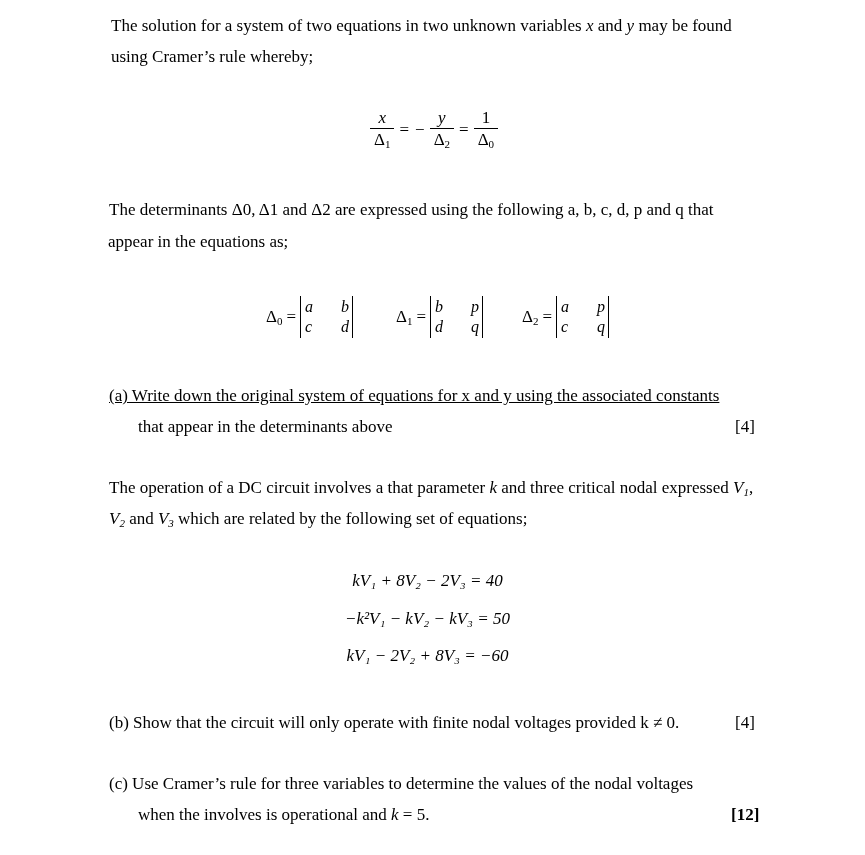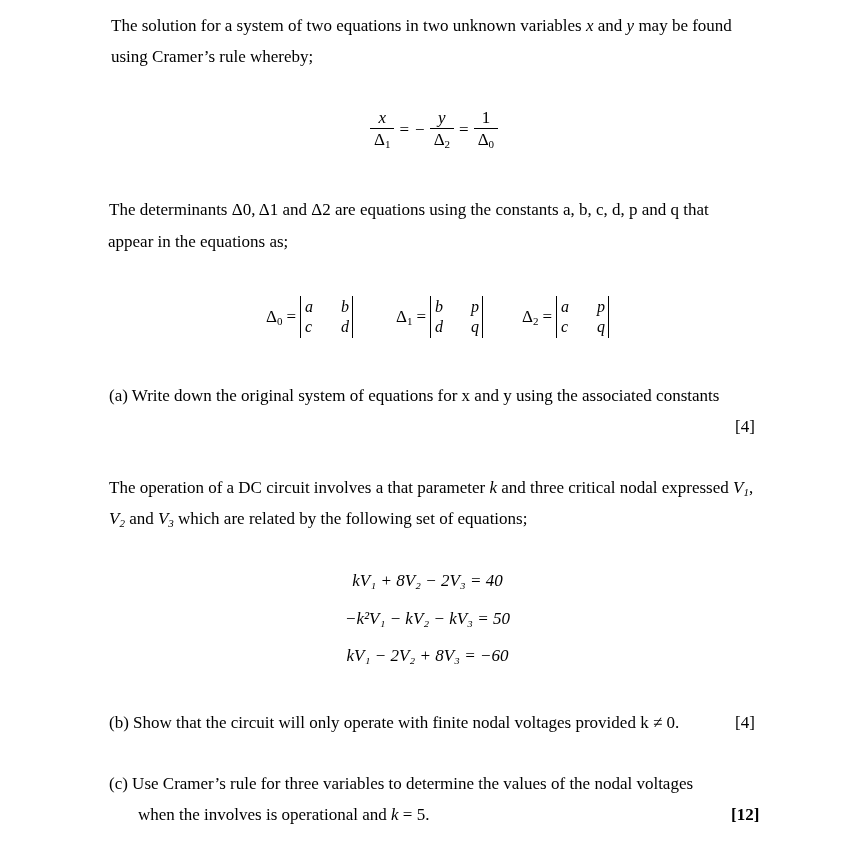--- a/index.html
+++ b/index.html
@@ -52,21 +52,21 @@
       <span class="num i">y</span>
       <span class="den"><span>Δ</span><sub>2</sub></span>
     </span>
     <span class="op">=</span>
     <span class="frac">
       <span class="num">1</span>
       <span class="den"><span>Δ</span><sub>0</sub></span>
     </span>
   </div>
 
-  <div class="line" style="left:109px; top:200px;">The determinants Δ0, Δ1 and Δ2 are equations using the constants a, b, c, d, p and q that</div>
+  <div class="line" style="left:109px; top:200px;">The determinants Δ0, Δ1 and Δ2 are expressed using the following a, b, c, d, p and q that</div>
   <div class="line" style="left:108px; top:232px;">appear in the equations as;</div>
 
   <div class="det-row">
     <div class="det" style="left:266px; top:2px;">
       <span class="lhs"><span>Δ</span><sub>0</sub></span>
       <span>=</span>
       <span class="matrix">
         <span>a</span>
         <span class="r">b</span>
         <span>c</span>
@@ -88,21 +88,22 @@
       <span>=</span>
       <span class="matrix">
         <span>a</span>
         <span class="r">p</span>
         <span>c</span>
         <span class="r">q</span>
       </span>
     </div>
   </div>
 
-  <div class="line" style="left:109px; top:386px;">(a) Write down the original system of equations for x and y using the associated constants</div>
+  <div class="line" style="left:109px; top:386px;text-decoration:underline;">(a) Write down the original system of equations for x and y using the associated constants</div>
+  <div class="line" style="left:138px; top:417px;">that appear in the determinants above</div>
   <div class="mark" style="left:735px; top:417px;">[4]</div>
 
   <div class="line" style="left:109px; top:478px;">
     <span>The operation of a DC circuit involves a that parameter </span><span class="i">k</span><span> and three critical nodal expressed </span><span class="i"><span>V</span><sub>1</sub></span><span>,</span>
   </div>
   <div class="line" style="left:109px; top:509px;">
     <span class="i"><span>V</span><sub>2</sub></span><span> and </span><span class="i"><span>V</span><sub>3</sub></span><span> which are related by the following set of equations;</span>
   </div>
 
   <div class="sys i" style="top:571px; left:-5px;">kV₁ + 8V₂ − 2V₃ = 40</div>

